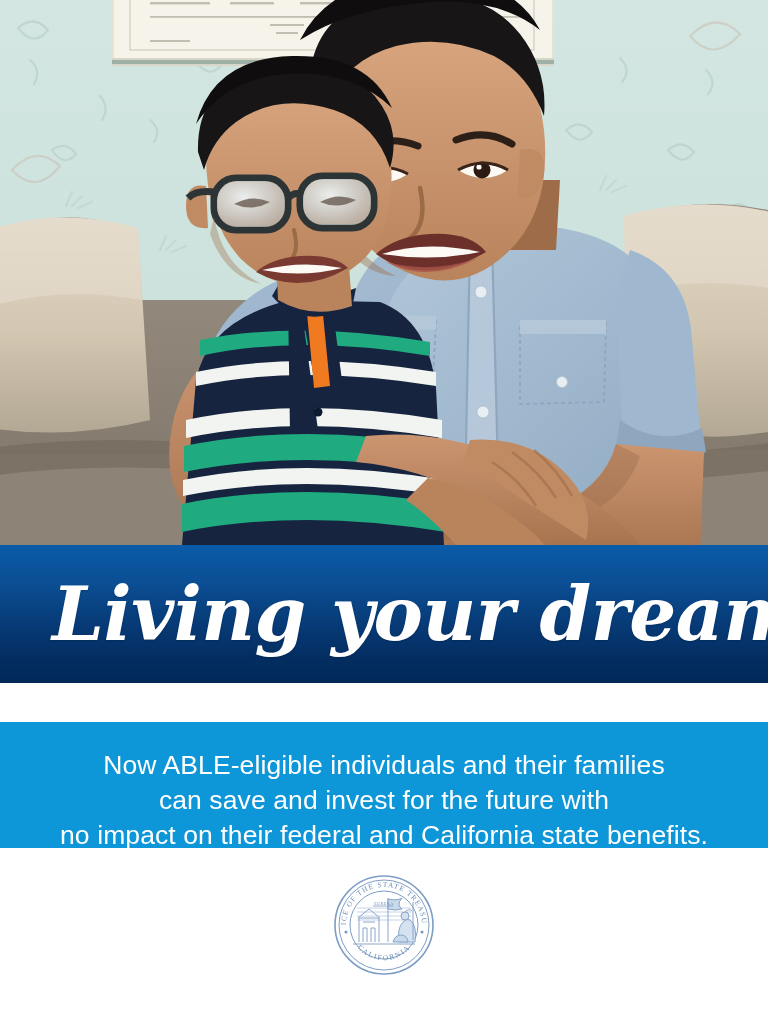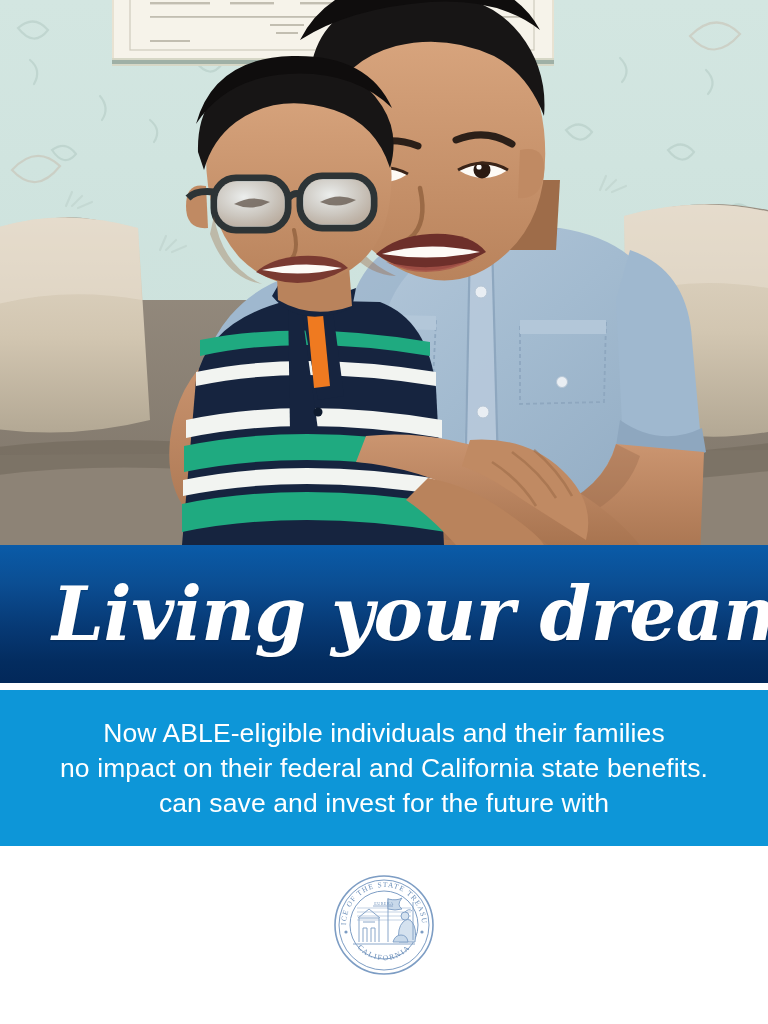--- a/index.html
+++ b/index.html
@@ -27,21 +27,21 @@
     font-family:"DejaVu Serif","Liberation Serif",serif;
     font-weight:700;font-style:italic;
     font-size:74px;line-height:1;
     letter-spacing:-0.5px;
     white-space:nowrap;
     text-shadow:0 1px 2px rgba(0,0,0,.18);
   }
 
   
   .sub-band{
-    position:absolute;left:0;top:690px;width:768px;height:156px;
+    position:absolute;left:0;top:722px;width:768px;height:156px;
     background:#0d96d8;
   }
   .sub-copy{
     position:absolute;left:0;right:0;top:50%;transform:translateY(-50%);
     text-align:center;color:#ffffff;
     font-family:"Liberation Sans", sans-serif;
     font-size:26.5px;line-height:35px;font-weight:400;
     letter-spacing:.1px;
   }
   .sub-copy div{white-space:nowrap;}
@@ -330,22 +330,22 @@
     </svg>
   </div>
 
   <div class="headline-band">
     <div class="headline">Living your dreams</div>
   </div>
 
   <div class="sub-band">
     <div class="sub-copy">
       <div>Now ABLE-eligible individuals and their families</div>
+      <div>can save and invest for the future with</div>
       <div>no impact on their federal and California state benefits.</div>
-      <div>can save and invest for the future with</div>
     </div>
   </div>
 
   <div class="footer">
     <div class="footer-inner">
 
 
       <svg class="treasurer-seal" viewBox="0 0 102 102" xmlns="http://www.w3.org/2000/svg" aria-label="Office of the State Treasurer, California">
         <defs>
           <path id="arcTop" d="M 13 51 A 38 38 0 0 1 89 51"></path>

